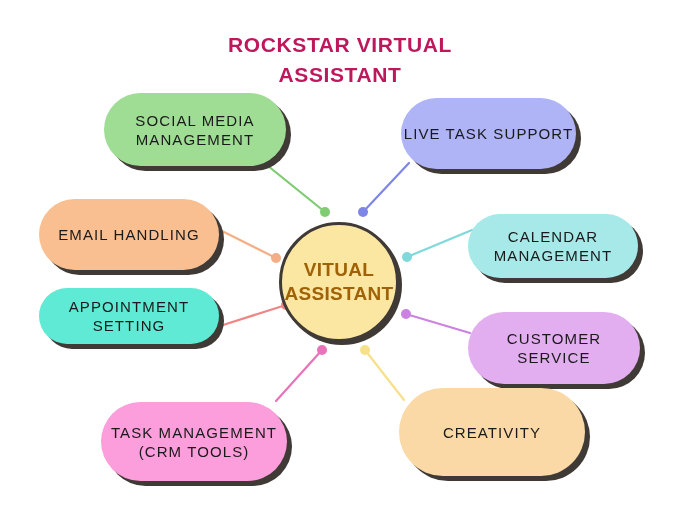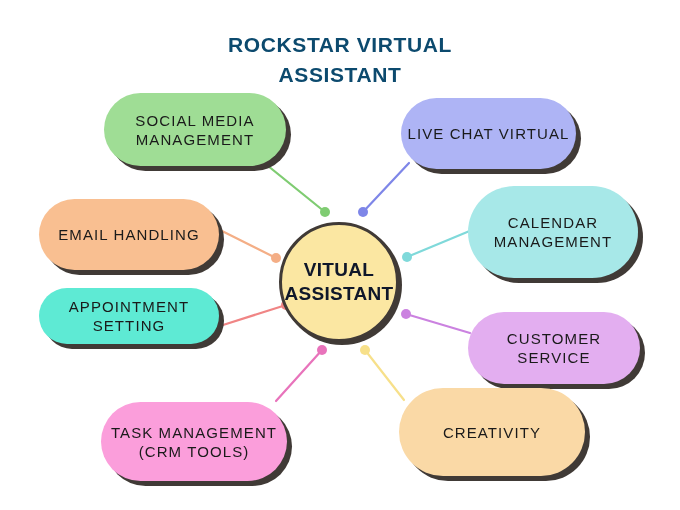--- a/index.html
+++ b/index.html
@@ -24,21 +24,21 @@
   #title {
     position: absolute;
     left: 170px;
     top: 30px;
     width: 340px;
     text-align: center;
     font-size: 21px;
     font-weight: bold;
     letter-spacing: 0.6px;
     line-height: 30px;
-    color: #0c4a6e;
+    color: #be185d;
     white-space: pre-line;
   }
 
   
   #connectors {
     position: absolute;
     left: 0;
     top: 0;
     width: 680px;
     height: 510px;
@@ -75,21 +75,21 @@
     display: flex;
     align-items: center;
     justify-content: center;
     box-shadow: 3px 3px 0 0 #403a36;
     z-index: 5;
   }
   #center-label {
     font-size: 19px;
     font-weight: bold;
     line-height: 24px;
-    color: #0f172a;
+    color: #a16207;
     text-align: center;
     letter-spacing: 0.3px;
     white-space: pre-line;
   }
 </style>
 </head>
 <body>
 
 <div id="canvas">
 
@@ -111,22 +111,22 @@
       <circle cx="322" cy="350" r="5" fill="#e873bb"></circle>
       <line x1="223" y1="325" x2="286" y2="305" stroke="#f08585" stroke-width="2.2" stroke-linecap="round"></line>
       <circle cx="286" cy="305" r="5" fill="#f08585"></circle>
       <line x1="222" y1="231" x2="276" y2="258" stroke="#f4ae86" stroke-width="2.2" stroke-linecap="round"></line>
       <circle cx="276" cy="258" r="5" fill="#f4ae86"></circle>
     </svg>
 
   <div id="pills">
       <div class="pill" style="left: 104px; top: 93px; width: 182px; height: 73px; background: rgb(159, 221, 149); box-shadow: rgb(64, 58, 54) 5px 5px 0px 0px;"><span>SOCIAL MEDIA
 MANAGEMENT</span></div>
-      <div class="pill" style="left: 401px; top: 98px; width: 175px; height: 71px; background: rgb(174, 180, 245); box-shadow: rgb(64, 58, 54) 5px 5px 0px 0px;"><span>LIVE CHAT VIRTUAL</span></div>
-      <div class="pill" style="left: 468px; top: 186px; width: 170px; height: 92px; background: rgb(167, 232, 232); box-shadow: rgb(64, 58, 54) 5px 5px 0px 0px;"><span>CALENDAR
+      <div class="pill" style="left: 401px; top: 98px; width: 175px; height: 71px; background: rgb(174, 180, 245); box-shadow: rgb(64, 58, 54) 5px 5px 0px 0px;"><span>LIVE TASK SUPPORT</span></div>
+      <div class="pill" style="left: 468px; top: 214px; width: 170px; height: 64px; background: rgb(167, 232, 232); box-shadow: rgb(64, 58, 54) 5px 5px 0px 0px;"><span>CALENDAR
 MANAGEMENT</span></div>
       <div class="pill" style="left: 468px; top: 312px; width: 172px; height: 72px; background: rgb(227, 174, 240); box-shadow: rgb(64, 58, 54) 5px 5px 0px 0px;"><span>CUSTOMER SERVICE</span></div>
       <div class="pill" style="left: 399px; top: 388px; width: 186px; height: 88px; background: rgb(250, 217, 166); box-shadow: rgb(64, 58, 54) 5px 5px 0px 0px;"><span>CREATIVITY</span></div>
       <div class="pill" style="left: 101px; top: 390px; width: 186px; height: 79px; background: rgb(251, 158, 219); box-shadow: rgb(64, 58, 54) 5px 5px 0px 0px; margin-top: 12px;"><span>TASK MANAGEMENT
 (CRM TOOLS)</span></div>
       <div class="pill" style="left: 39px; top: 288px; width: 180px; height: 56px; background: #5eead4; box-shadow: rgb(64, 58, 54) 5px 5px 0px 0px;"><span>APPOINTMENT
 SETTING</span></div>
       <div class="pill" style="left: 39px; top: 199px; width: 180px; height: 71px; background: rgb(249, 191, 145); box-shadow: rgb(64, 58, 54) 5px 5px 0px 0px; text-align: center;"><span>EMAIL HANDLING</span></div>
     </div>
 

